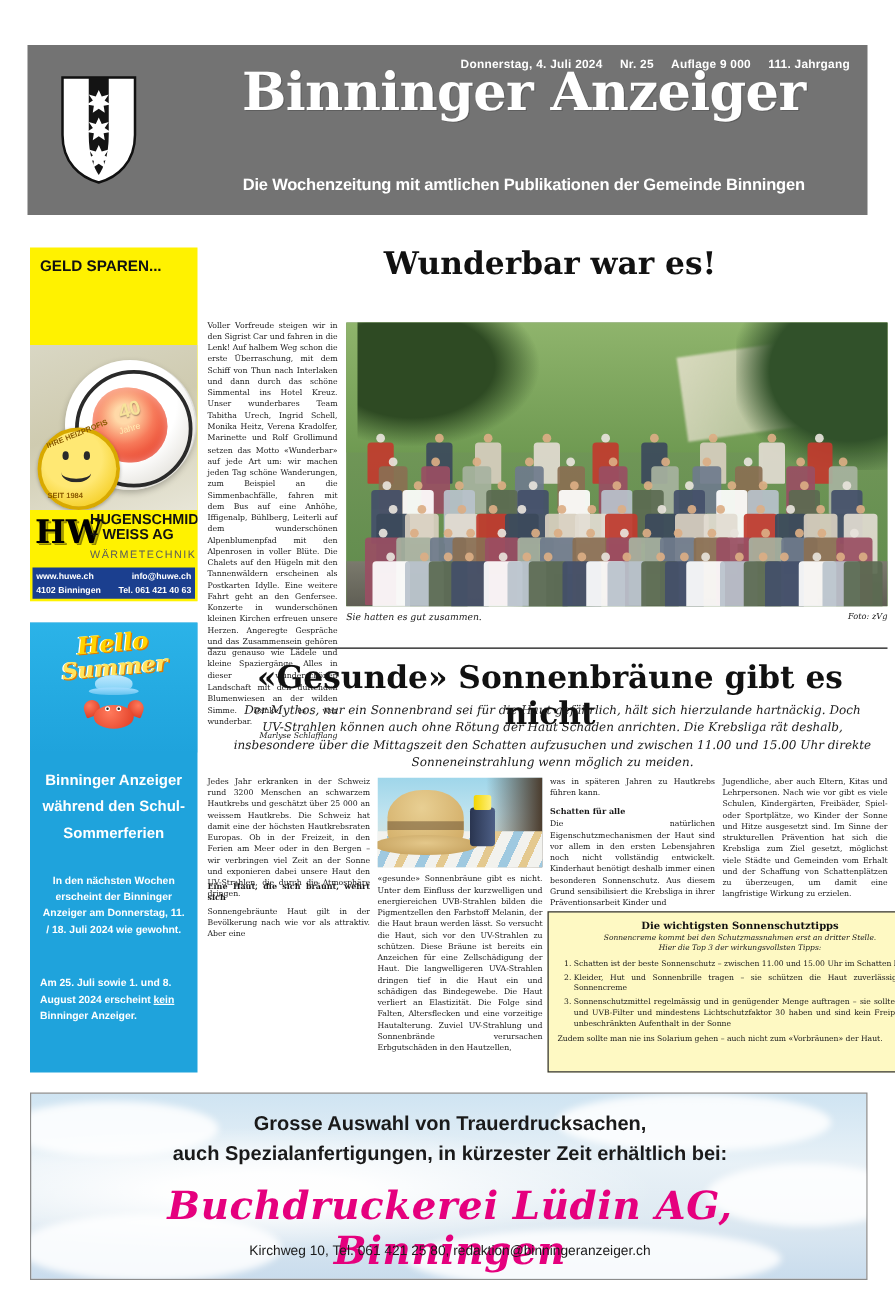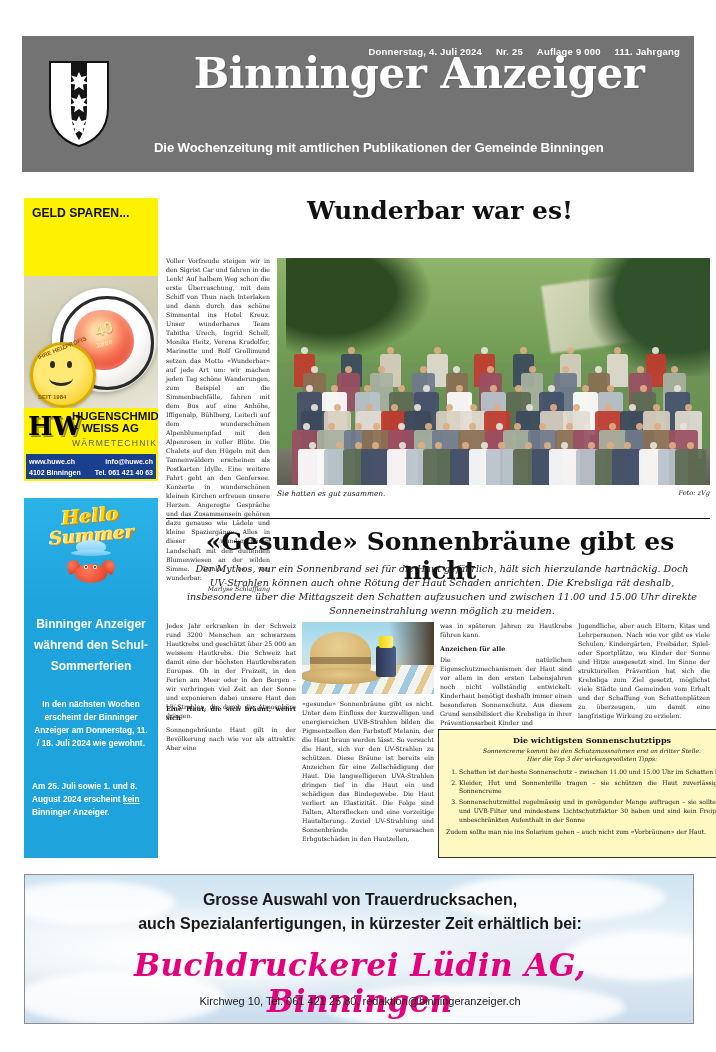--- a/index.html
+++ b/index.html
@@ -30,20 +30,21 @@
   .mast-title{
     position:absolute;left:132px;top:16px;width:530px;
     text-align:center;
     font-family:"DejaVu Serif", serif;
     font-weight:bold;font-size:42px;line-height:1.05;color:#ffffff;
     letter-spacing:-0.5px;
     text-shadow:1px 1px 0 rgba(0,0,0,.18);
   }
   .mast-sub{
     position:absolute;left:132px;top:104px;width:530px;
+    text-align:center;
     font-family:"Liberation Sans", sans-serif;
     font-weight:bold;font-size:13.2px;color:#ffffff;letter-spacing:-0.15px;
   }
 
   
   .ad-heat{
     position:absolute;left:24px;top:198px;width:134px;height:283px;
     background:#FFF200;overflow:hidden;
   }
   .ad-heat-head{
@@ -700,21 +701,21 @@
   <div class="a2-col c1b">Jedes Jahr erkranken in der Schweiz rund 3200 Menschen an schwarzem Hautkrebs und geschätzt über 25 000 an weissem Hautkrebs. Die Schweiz hat damit eine der höchsten Hautkrebsraten Europas. Ob in der Freizeit, in den Ferien am Meer oder in den Bergen – wir verbringen viel Zeit an der Sonne und exponieren dabei unsere Haut den UV-Strahlen, die durch die Atmosphäre dringen.</div>
   <div class="a2-col c1">
     <b class="subhead">Eine Haut, die sich bräunt, wehrt sich</b>
     <span>Sonnengebräunte Haut gilt in der Bevölkerung nach wie vor als attraktiv. Aber eine</span>
   </div>
 
   <div class="a2-col c2">«gesunde» Sonnenbräune gibt es nicht. Unter dem Einfluss der kurzwelligen und energiereichen UVB-Strahlen bilden die Pigmentzellen den Farbstoff Melanin, der die Haut braun werden lässt. So versucht die Haut, sich vor den UV-Strahlen zu schützen. Diese Bräune ist bereits ein Anzeichen für eine Zellschädigung der Haut. Die langwelligeren UVA-Strahlen dringen tief in die Haut ein und schädigen das Bindegewebe. Die Haut verliert an Elastizität. Die Folge sind Falten, Altersflecken und eine vorzeitige Hautalterung. Zuviel UV-Strahlung und Sonnenbrände verursachen Erbgutschäden in den Hautzellen,</div>
 
   <div class="a2-col c3">
     <span>was in späteren Jahren zu Hautkrebs führen kann.</span>
-    <b class="subhead">Anzeichen für alle</b>
+    <b class="subhead">Schatten für alle</b>
     <span>Die natürlichen Eigenschutzmechanismen der Haut sind vor allem in den ersten Lebensjahren noch nicht vollständig entwickelt. Kinderhaut benötigt deshalb immer einen besonderen Sonnenschutz. Aus diesem Grund sensibilisiert die Krebsliga in ihrer Präventionsarbeit Kinder und</span>
   </div>
 
   <div class="a2-col c4">Jugendliche, aber auch Eltern, Kitas und Lehrpersonen. Nach wie vor gibt es viele Schulen, Kindergärten, Freibäder, Spiel- oder Sportplätze, wo Kinder der Sonne und Hitze ausgesetzt sind. Im Sinne der strukturellen Prävention hat sich die Krebsliga zum Ziel gesetzt, möglichst viele Städte und Gemeinden vom Erhalt und der Schaffung von Schattenplätzen zu überzeugen, um damit eine langfristige Wirkung zu erzielen.</div>
 
   <div class="tipbox">
     <div class="tip-h">Die wichtigsten Sonnenschutztipps</div>
     <div class="tip-i">
       <span>Sonnencreme kommt bei den Schutzmassnahmen erst an dritter Stelle.</span><br>
       <span>Hier die Top 3 der wirkungsvollsten Tipps:</span>

